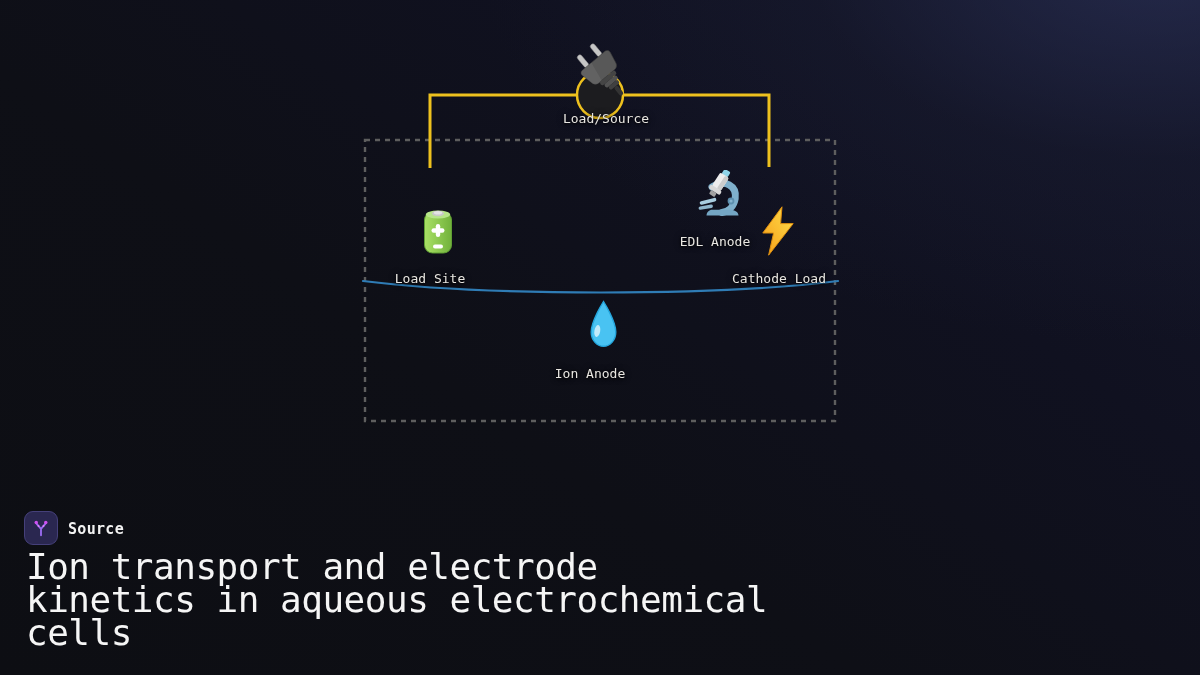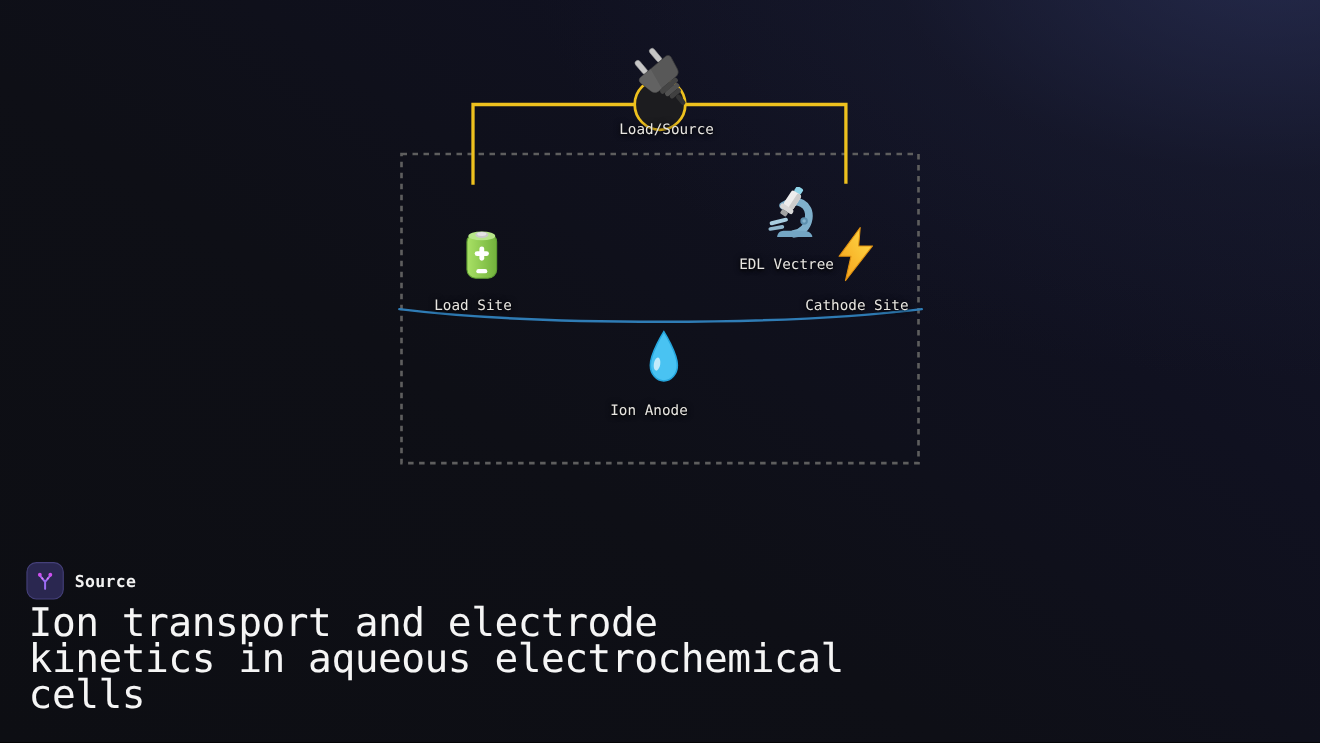--- a/index.html
+++ b/index.html
@@ -111,22 +111,22 @@
 
   <div class="icon" style="left:589px;top:300px;width:29px;height:48px;">
     <svg width="29" height="48" viewBox="0 0 29 48">
       <path d="M14.5,1.5 C14.5,1.5 2.2,21 2.2,32 a12.3,14.3 0 0 0 24.6,0 C26.8,21 14.5,1.5 14.5,1.5 Z" fill="#49c3f2" stroke="#25a6dd" stroke-width="1.4"></path>
       <ellipse cx="8.3" cy="31" rx="2.9" ry="6" fill="#cdeffc" opacity="0.92" transform="rotate(10 8.3 31)"></ellipse>
     </svg>
   </div>
 
   <div class="dlabel" style="left:606px;top:111px;">Load/Source</div>
   <div class="dlabel" style="left:430px;top:271px;">Load Site</div>
-  <div class="dlabel" style="left:715px;top:234px;">EDL Vectree</div>
-  <div class="dlabel" style="left:779px;top:271px;">Cathode Site</div>
+  <div class="dlabel" style="left:715px;top:234px;">EDL Anode</div>
+  <div class="dlabel" style="left:779px;top:271px;">Cathode Load</div>
   <div class="dlabel" style="left:590px;top:366px;">Ion Anode</div>
 
   <div class="logo-badge">
     <span style="display:flex;">
       <svg width="22" height="22" viewBox="0 0 24 24">
         <path d="M12,20 L12,13 L7.1,7.2 M12,13 L16.9,7.2" fill="none" stroke="#9c6cf3" stroke-width="2" stroke-linecap="round" stroke-linejoin="round"></path>
         <circle cx="6.8" cy="6" r="1.9" fill="#cf4ff0"></circle>
         <circle cx="17.2" cy="6" r="1.9" fill="#cf4ff0"></circle>
         <circle cx="9.3" cy="9.8" r="1" fill="#e57df7"></circle>
         <circle cx="14.7" cy="9.8" r="1" fill="#e57df7"></circle>

